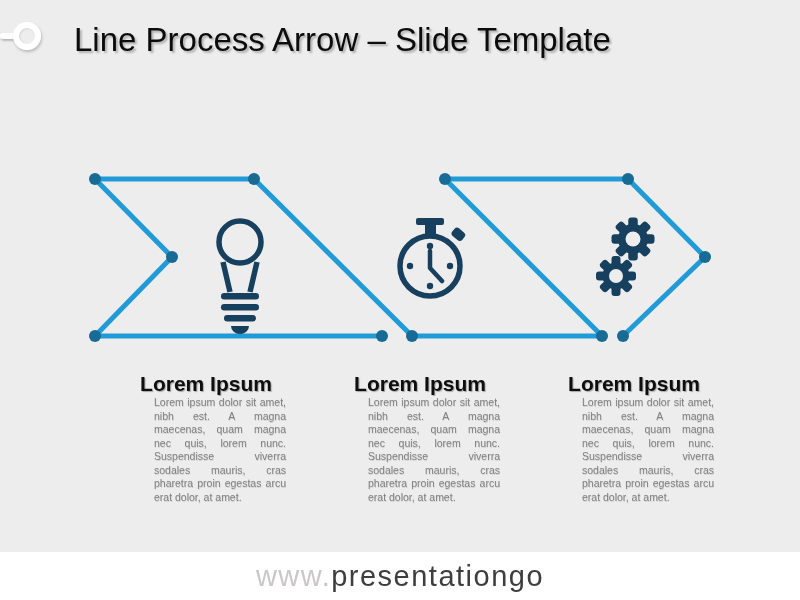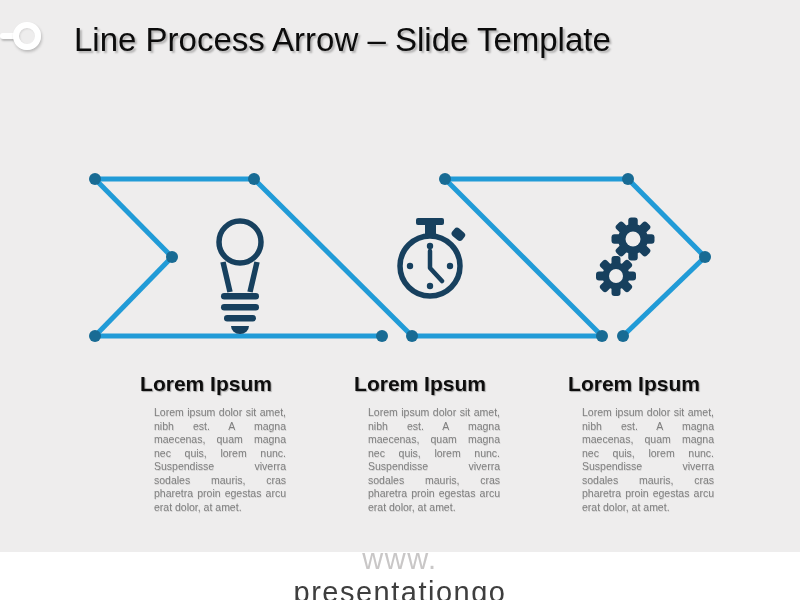--- a/index.html
+++ b/index.html
@@ -49,33 +49,33 @@
   .dt{fill:var(--dot-blue);}
   .ic-s{stroke:var(--icon-navy);fill:none;}
   .ic-f{fill:var(--icon-navy);}
   .hole{fill:var(--slide-bg);}
   
   .step{position:absolute;top:372px;width:160px;}
   .step.s0{left:126px;} .step.s1{left:340px;} .step.s2{left:554px;}
   .step h3{
     text-align:center;font-size:21px;font-weight:bold;color:var(--heading-text);
     text-shadow:1px 1px 1px rgba(0,0,0,0.30);
-    margin-bottom:10px;white-space:nowrap;
+    margin-bottom:0;white-space:nowrap;
   }
   .step p{
     font-size:10.5px;line-height:13.5px;color:var(--body-text);
     text-align:justify;
     text-shadow:0.5px 0.5px 0.5px rgba(0,0,0,0.12);
     margin-left:28px;
   }
   .footer{
     position:absolute;left:0;top:552px;width:800px;height:48px;
     background:var(--footer-bg);
     display:flex;align-items:center;justify-content:center;
-    font-size:29px;letter-spacing:1.5px;white-space:nowrap;flex-direction:column;
+    font-size:29px;letter-spacing:1.5px;white-space:nowrap;
   }
   .footer .muted{color:var(--footer-muted);}
   .footer .brand{color:var(--footer-brand);font-weight:500;}
 </style>
 </head>
 <body>
 
 <div class="slide">
 
   <div>

